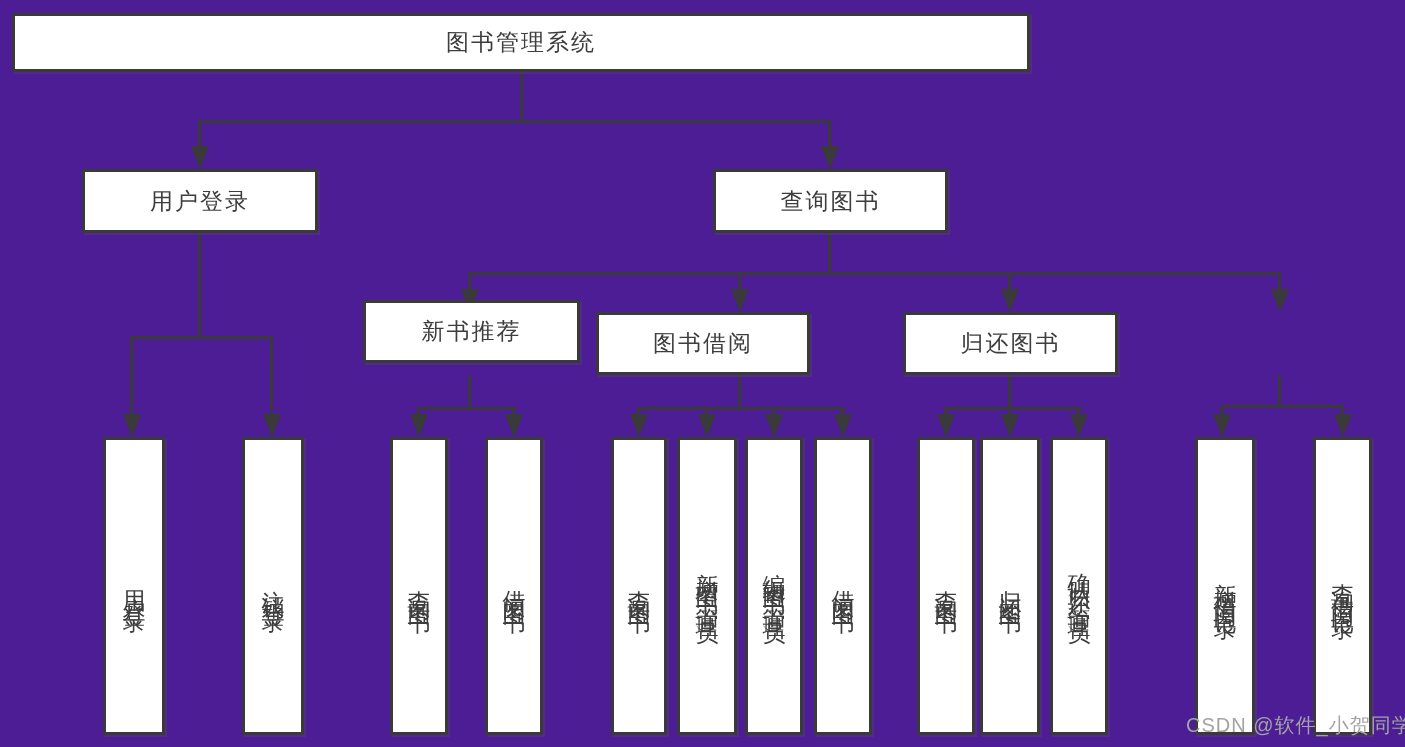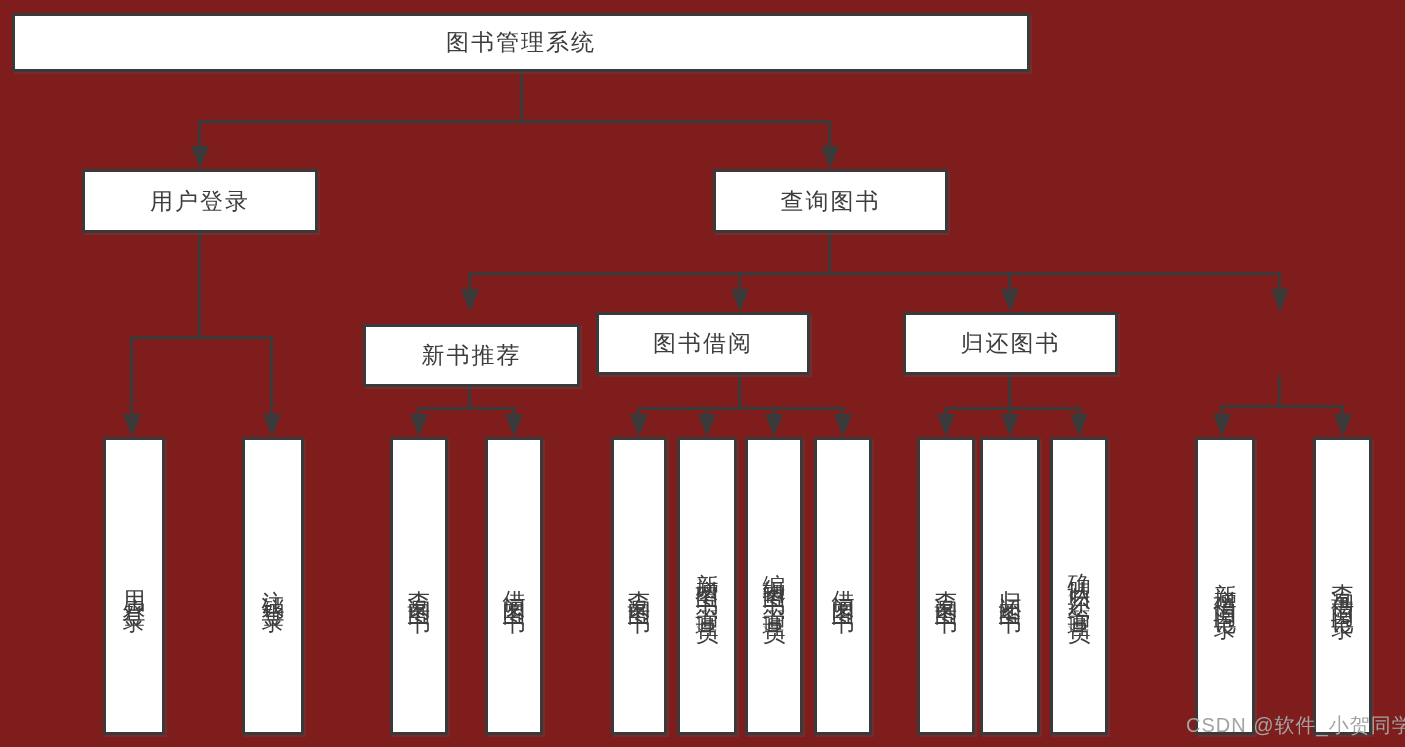--- a/index.html
+++ b/index.html
@@ -1,17 +1,17 @@
 <!DOCTYPE html>
 <html><head>
 <meta charset="utf-8">
 <style>
   html,body{margin:0;padding:0;background:#ffffff;}
   .stage{
-    position:relative;width:1405px;height:747px;background:#7f1d1d;overflow:hidden;
+    position:relative;width:1405px;height:747px;background:#4c1d95;overflow:hidden;
     font-family:"Liberation Sans","DejaVu Sans",sans-serif;color:#3d3d3d;
   }
   .node{
     position:absolute;box-sizing:border-box;background:#ffffff;
     border:3px solid #3a3a3a;box-shadow:2px 2px 0 rgba(90,90,90,0.25);
     display:flex;align-items:center;justify-content:center;z-index:2;
   }
   .node .label{
     font-size:23px;letter-spacing:2px;color:#3d3d3d;white-space:nowrap;
   }
@@ -39,21 +39,21 @@
     <span class="label">图书管理系统</span>
   </div>
 
   <div class="node" style="left:82px;top:169px;width:236px;height:64px">
     <span class="label">用户登录</span>
   </div>
   <div class="node" style="left:713px;top:169px;width:235px;height:64px">
     <span class="label">查询图书</span>
   </div>
 
-  <div class="node" style="left:363px;top:324px;width:217px;height:63px">
+  <div class="node" style="left:363px;top:300px;width:217px;height:63px">
     <span class="label">新书推荐</span>
   </div>
   <div class="node" style="left:596px;top:312px;width:214px;height:63px">
     <span class="label">图书借阅</span>
   </div>
   <div class="node" style="left:903px;top:312px;width:215px;height:63px">
     <span class="label">归还图书</span>
   </div>
 
   <div class="node leaf" style="left:103px;top:437px;width:62px;height:298px">

